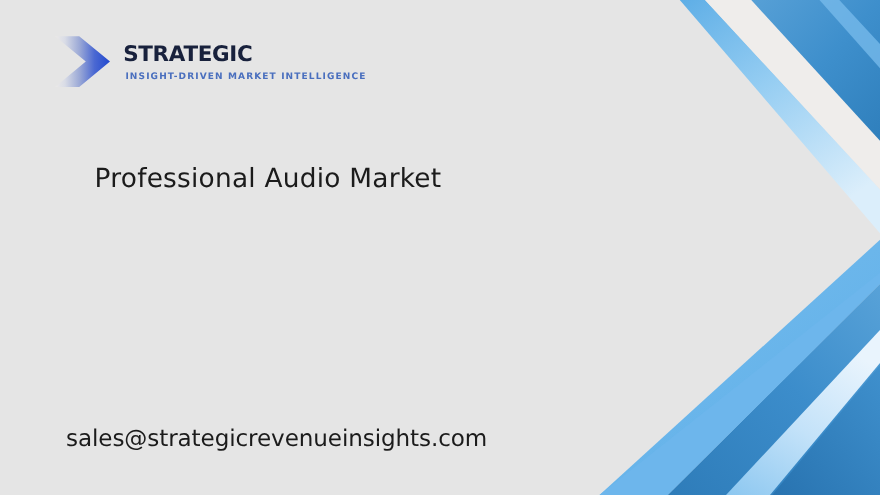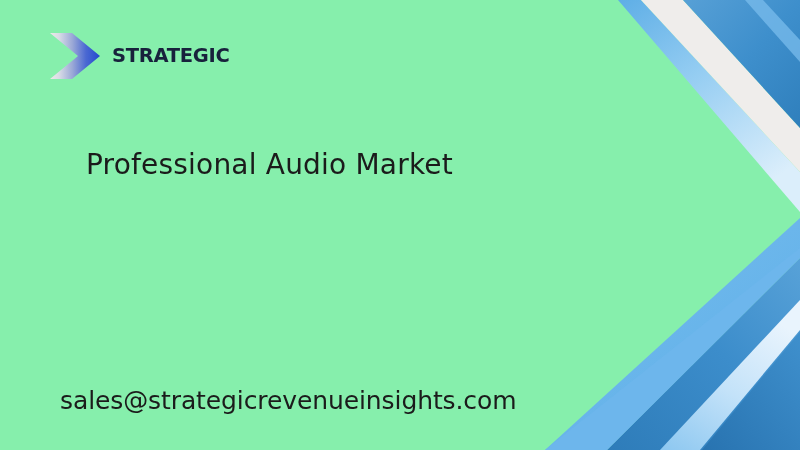--- a/index.html
+++ b/index.html
@@ -9,21 +9,21 @@
   body {
     width: 800px;
     height: 450px;
     overflow: hidden;
     font-family: "DejaVu Sans", "Liberation Sans", sans-serif;
   }
   #slide {
     position: relative;
     width: 800px;
     height: 450px;
-    background: #86efac;
+    background: #e5e5e5;
     overflow: hidden;
   }
 
   
   #decor {
     position: absolute;
     top: 0;
     left: 0;
     width: 800px;
     height: 450px;
@@ -68,34 +68,34 @@
     margin-top: 5px;
     margin-left: 2px;
   }
 
   
   #title {
     position: absolute;
     left: 86px;
     top: 148px;
     font-family: "DejaVu Sans", "Liberation Sans", sans-serif;
-    font-size: 28px;
+    font-size: 24px;
     font-weight: normal;
     color: #1b1b1b;
     letter-spacing: 0.2px;
     white-space: nowrap;
   }
 
   
   #email {
     position: absolute;
     left: 60px;
     top: 386px;
     font-family: "DejaVu Sans", "Liberation Sans", sans-serif;
-    font-size: 25px;
+    font-size: 21px;
     font-weight: normal;
     color: #1b1b1b;
     letter-spacing: -0.1px;
     white-space: nowrap;
   }
 </style>
 </head>
 <body>
 
 <div id="slide">
@@ -183,20 +183,21 @@
           <stop offset="45%" stop-color="#9aa8d6"></stop>
           <stop offset="72%" stop-color="#4a68d2"></stop>
           <stop offset="100%" stop-color="#2249cf"></stop>
         </linearGradient>
       </defs>
       <path d="M2,3 L24,3 L52,26 L24,49 L2,49 L30,26 Z" fill="url(#logoGrad)"></path>
     </svg>
 
     <div id="logo-text">
       <div class="logo-line">STRATEGIC</div>
+      <div id="logo-tagline">INSIGHT-DRIVEN MARKET INTELLIGENCE</div>
     </div>
   </div>
 
   <div id="title">Professional Audio Market</div>
 
   <div id="email">sales@strategicrevenueinsights.com</div>
 
 </div>
 
 </body></html>

